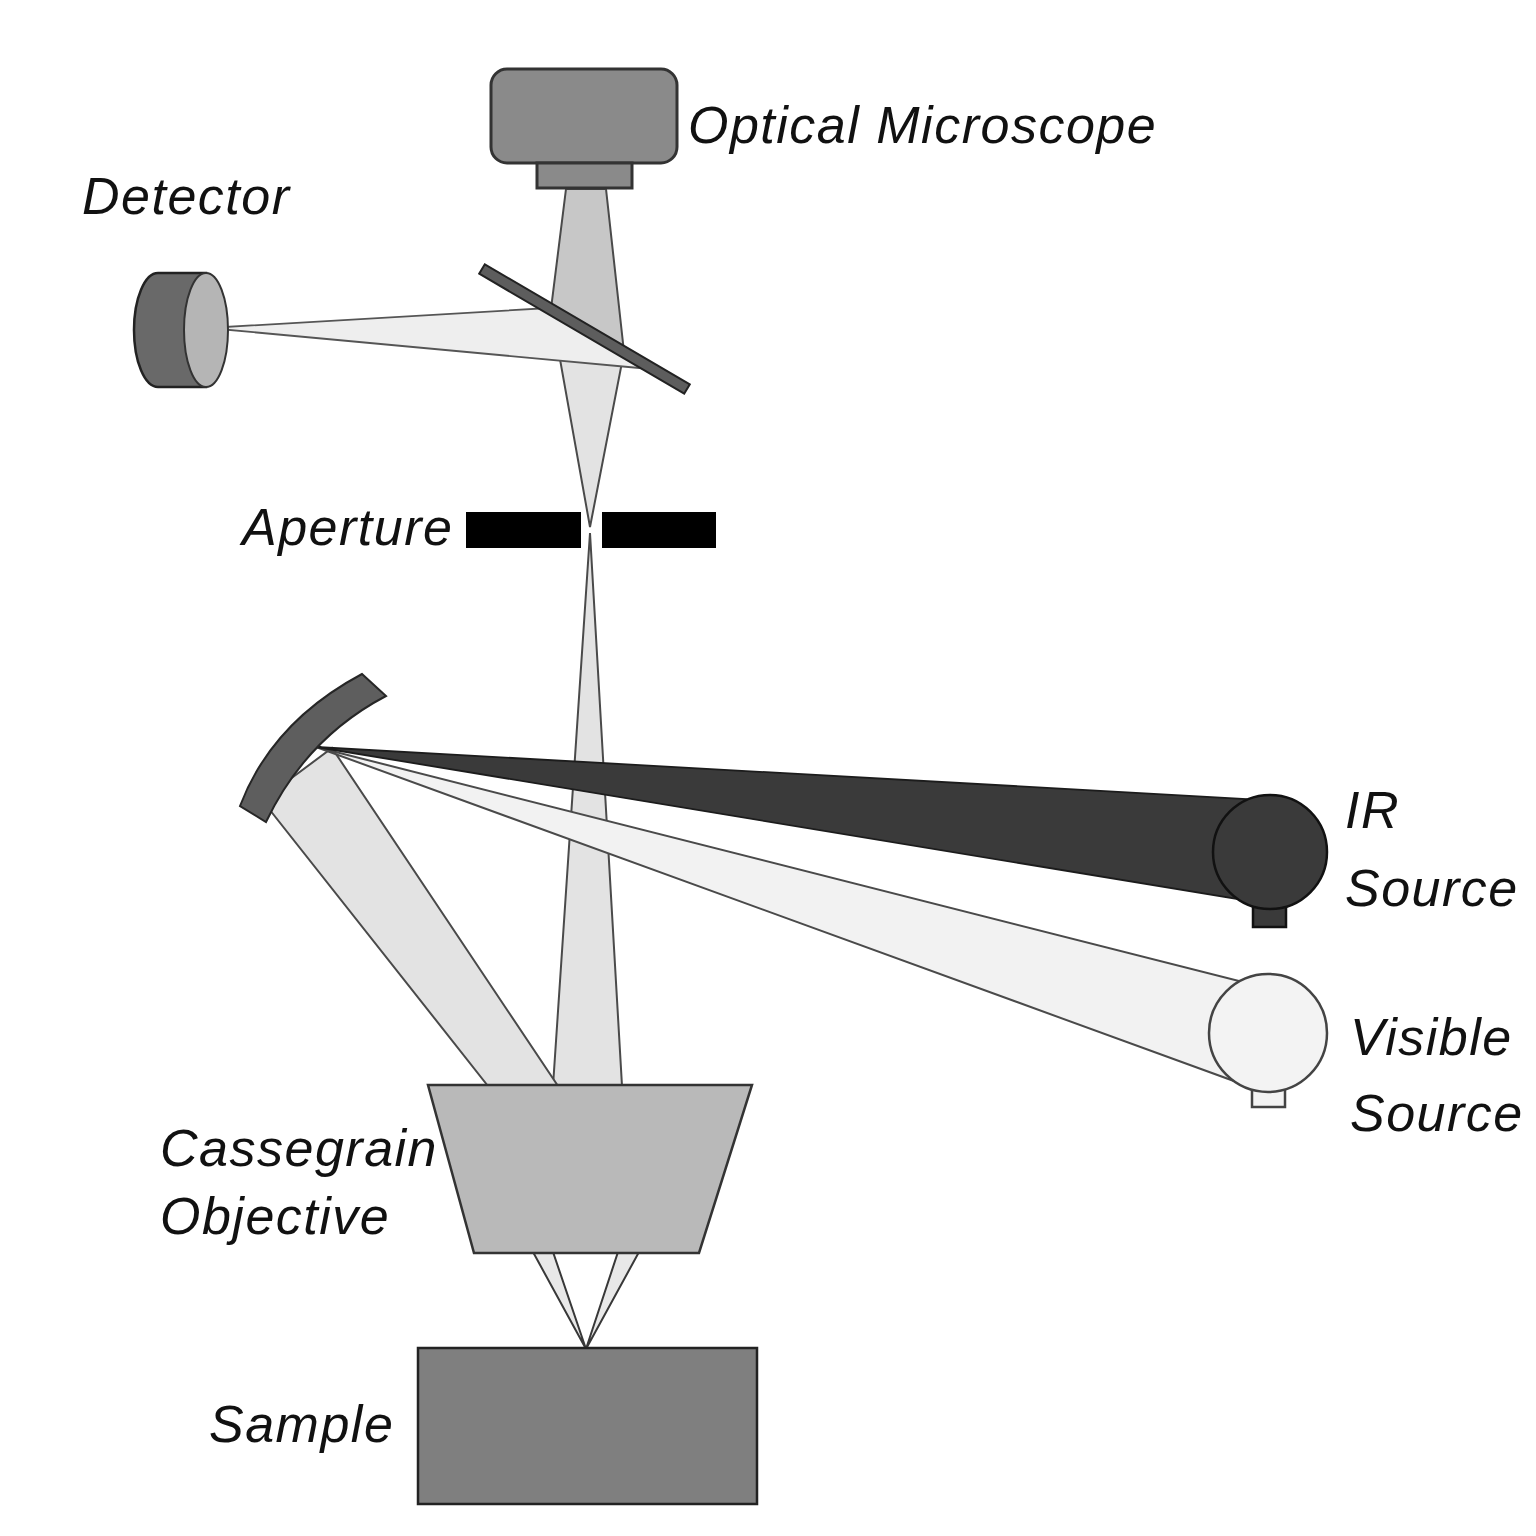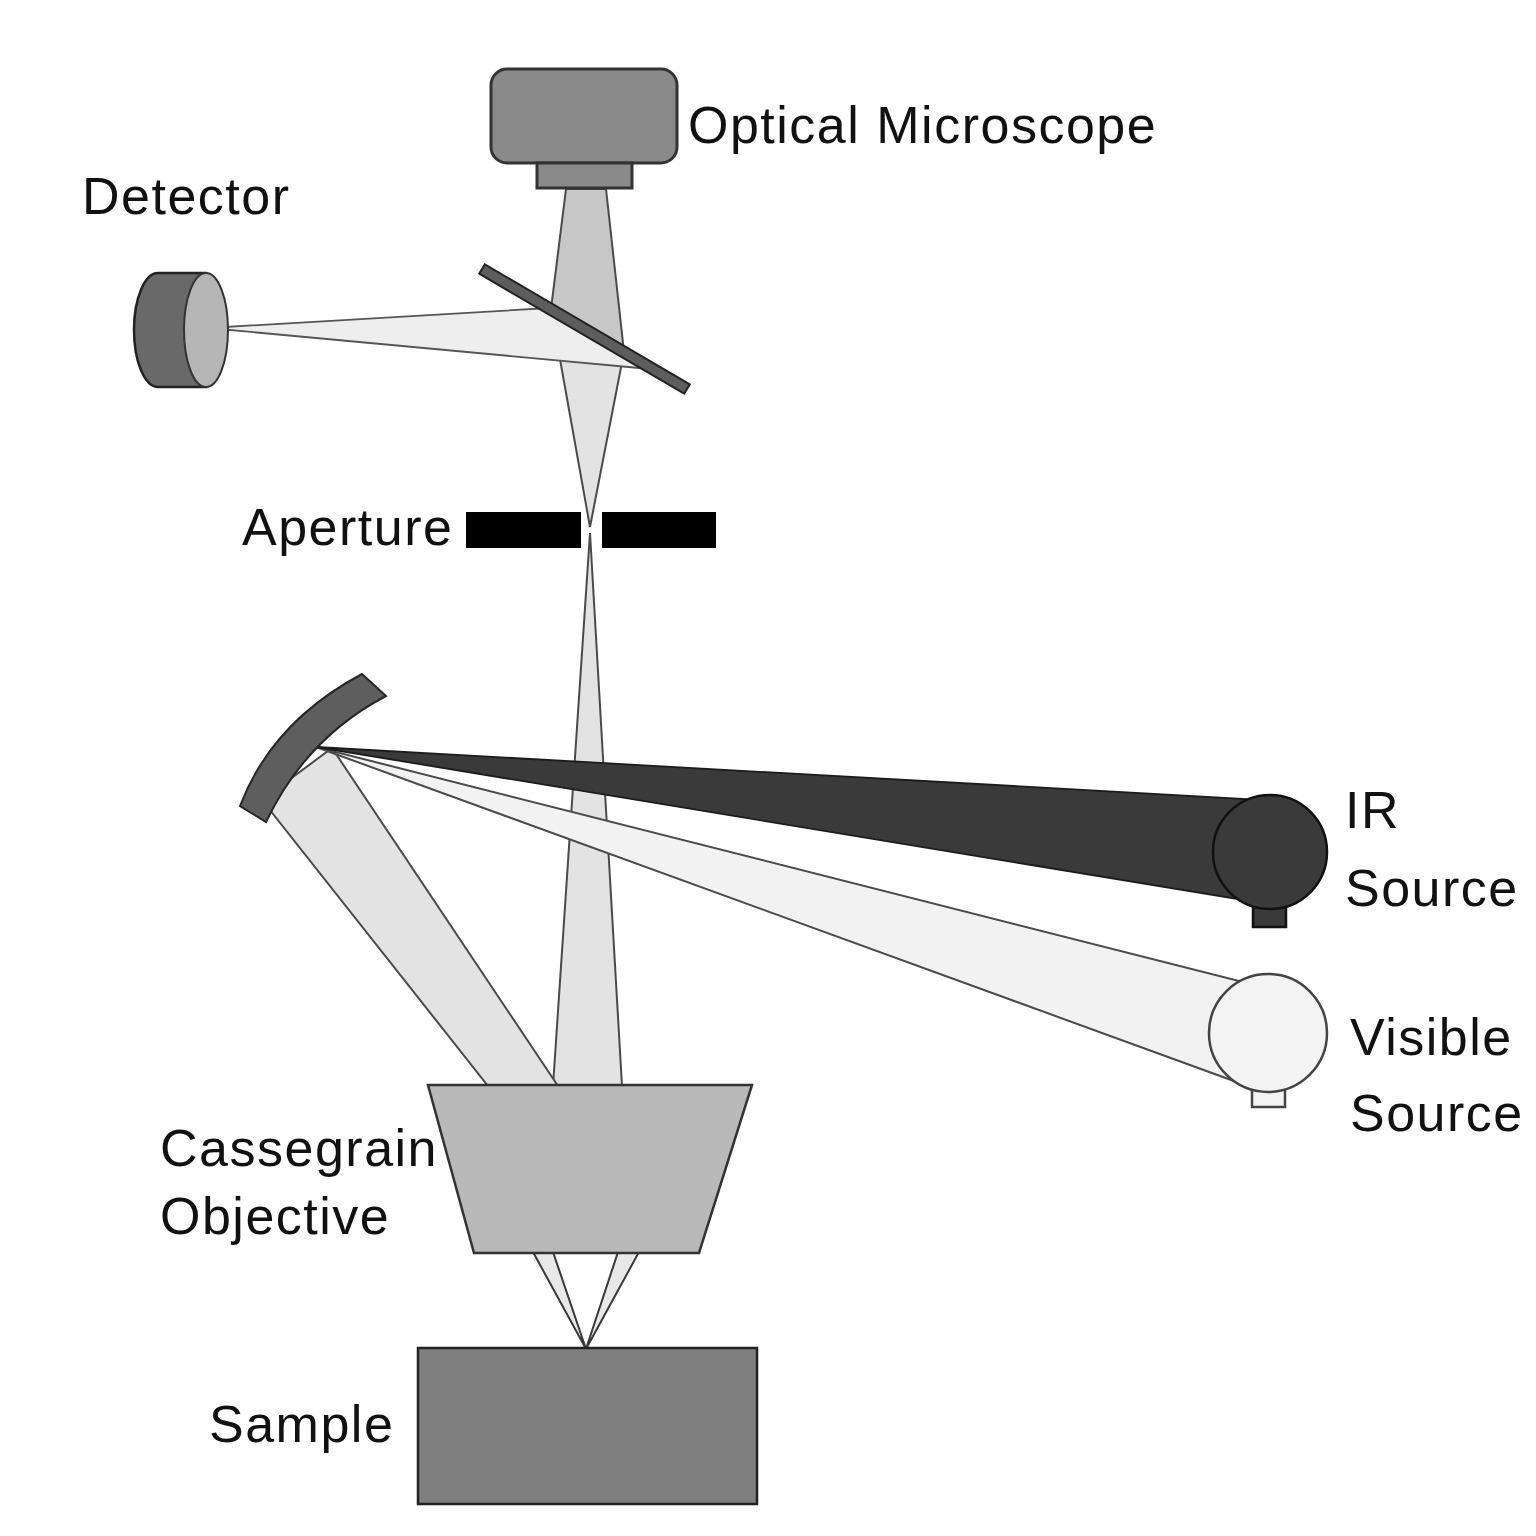--- a/index.html
+++ b/index.html
@@ -8,20 +8,21 @@
     background: #ffffff;
     width: 1536px;
     height: 1536px;
     overflow: hidden;
   }
   .stage {
     position: relative;
     width: 1536px;
     height: 1536px;
     background: #ffffff;
+    font-style: italic;
   }
   svg { display: block; }
   .diagram-label {
     font-family: "Liberation Sans", "DejaVu Sans", sans-serif;
     font-size: 52px;
     letter-spacing: 1.5px;
     fill: #111111;
   }
   
   .beam-upper    { fill: #c7c7c7; stroke: #4a4a4a; stroke-width: 2; }

